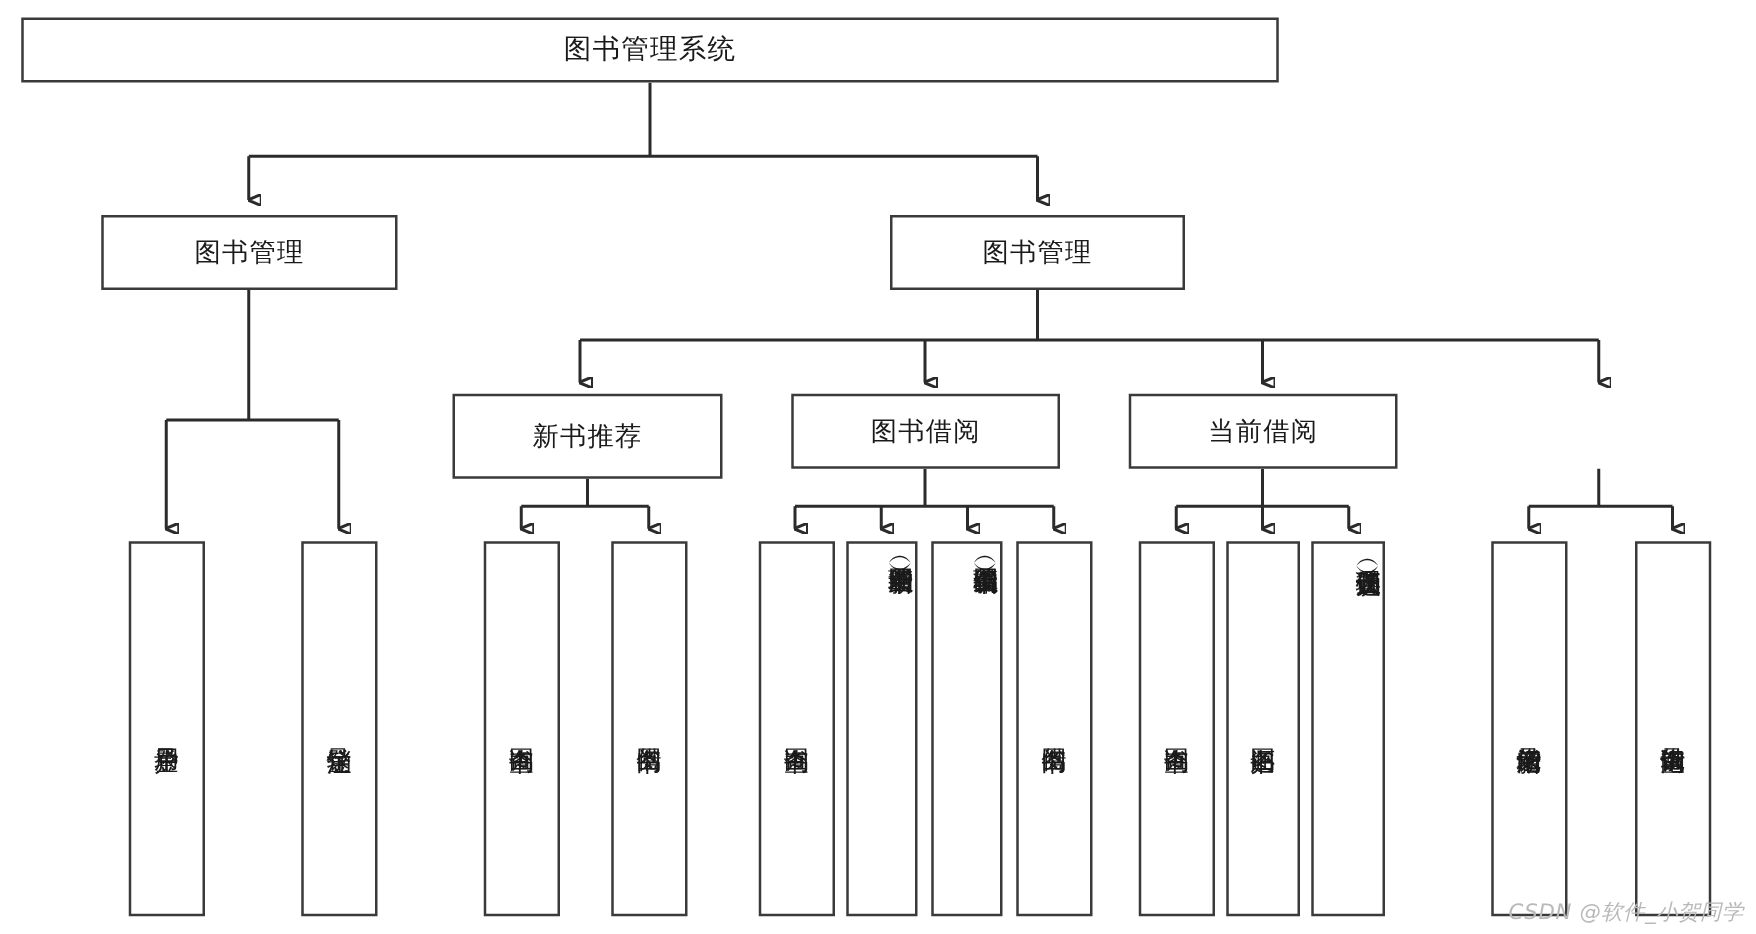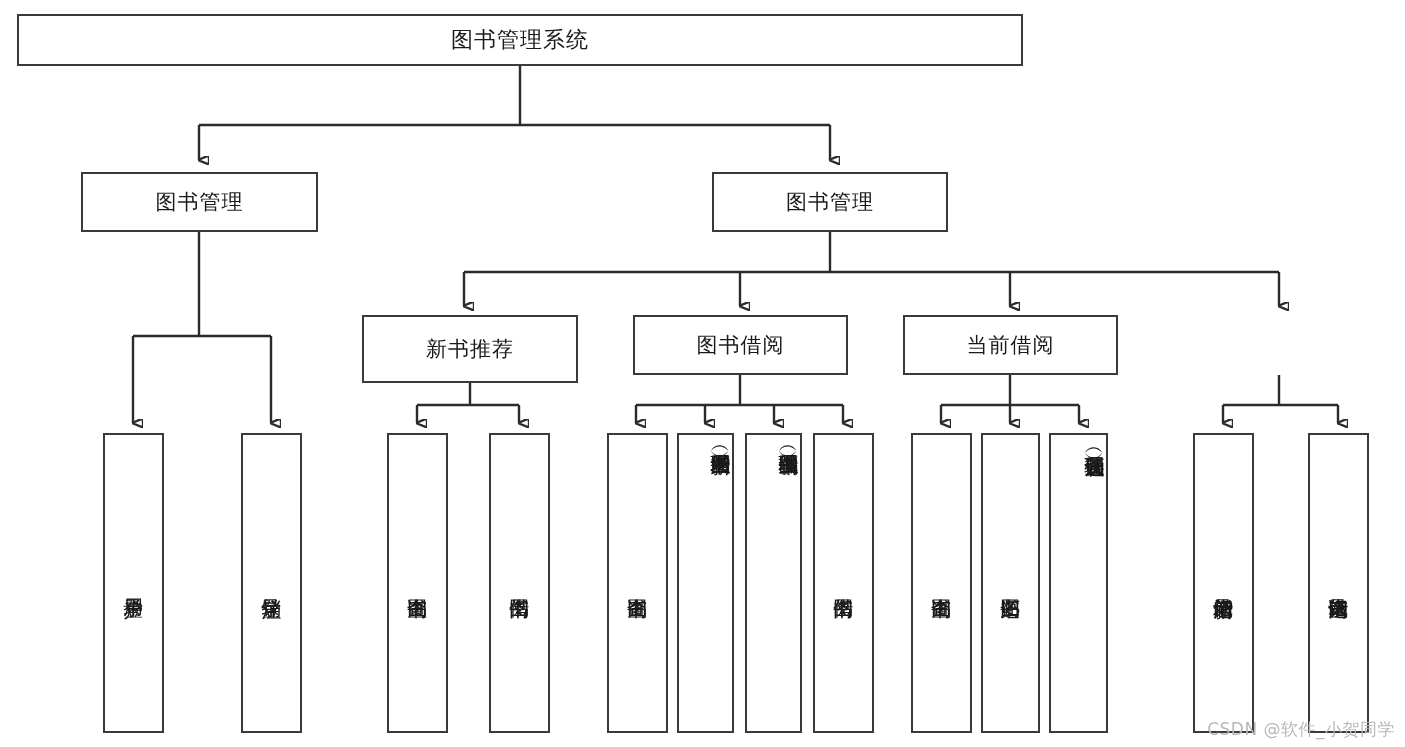--- a/index.html
+++ b/index.html
@@ -81,20 +81,21 @@
     fill: none;
   }
   .watermark {
     position: absolute;
     right: 10px;
     bottom: 6px;
     font-size: 17px;
     color: #b9b9b9;
     letter-spacing: 0.5px;
     white-space: nowrap;
+    font-style: italic;
   }
 </style>
 </head>
 <body>
 
 <div id="canvas">
 
   <svg class="wires" viewBox="0 0 1405 747">
     <defs>
       <marker id="arrow" markerWidth="9" markerHeight="11" refX="4.5" refY="10" orient="auto" markerUnits="userSpaceOnUse">

